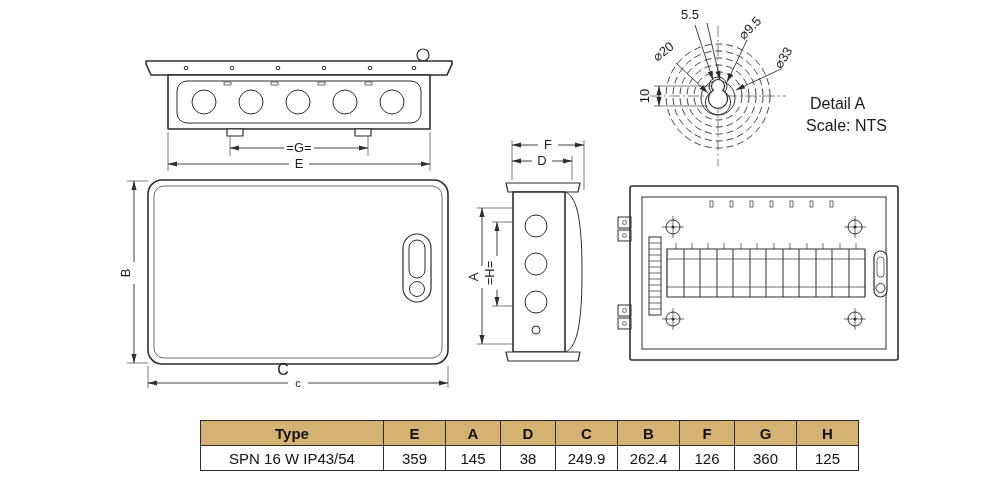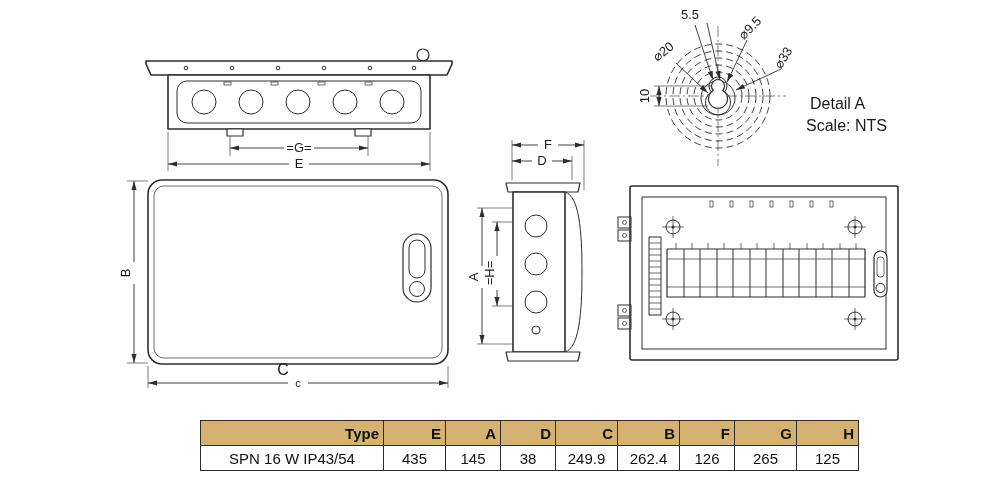--- a/index.html
+++ b/index.html
@@ -15,21 +15,21 @@
   .dim  {stroke:#2e2e2e;fill:none;stroke-width:.9;}
   .dash {stroke:#2e2e2e;fill:none;stroke-width:.9;stroke-dasharray:7 4;}
   .cl   {stroke:#2e2e2e;fill:none;stroke-width:.6;stroke-dasharray:11 3 2 3;}
   .dimtxt{font-size:13px;}
   .smtxt{font-size:11px;}
   .dettxt{font-size:13px;}
   .bigtxt{font-size:16px;}
   .dim-table{position:absolute;left:200px;top:420px;border-collapse:collapse;table-layout:fixed;}
   .dim-table th,.dim-table td{border:1px solid #2b2b2b;text-align:center;font-size:15px;
         padding:2px 4px;height:20px;overflow:hidden;white-space:nowrap;}
-  .dim-table th{background:#d5b272;font-weight:bold;color:#111;text-align:right;}
+  .dim-table th{background:#d5b272;font-weight:bold;color:#111;}
   .dim-table td{background:#fff;color:#111;font-weight:normal;margin-left:36px;}
 </style>
 </head>
 <body>
 
 <div class="page">
 
 <svg width="1000" height="415" viewBox="0 0 1000 415">
   <defs>
     <marker id="arr" viewBox="0 0 10 6" markerWidth="10" markerHeight="6" refX="9" refY="3" orient="auto-start-reverse" markerUnits="userSpaceOnUse">
@@ -323,25 +323,25 @@
       <th>C</th>
       <th>B</th>
       <th>F</th>
       <th>G</th>
       <th>H</th>
     </tr>
   </thead>
   <tbody>
     <tr>
       <td>SPN 16 W IP43/54</td>
-      <td>435</td>
+      <td>359</td>
       <td>145</td>
       <td>38</td>
       <td>249.9</td>
       <td>262.4</td>
       <td>126</td>
-      <td>265</td>
+      <td>360</td>
       <td>125</td>
     </tr>
   </tbody>
 </table>
 
 </div>
 
 </body></html>

